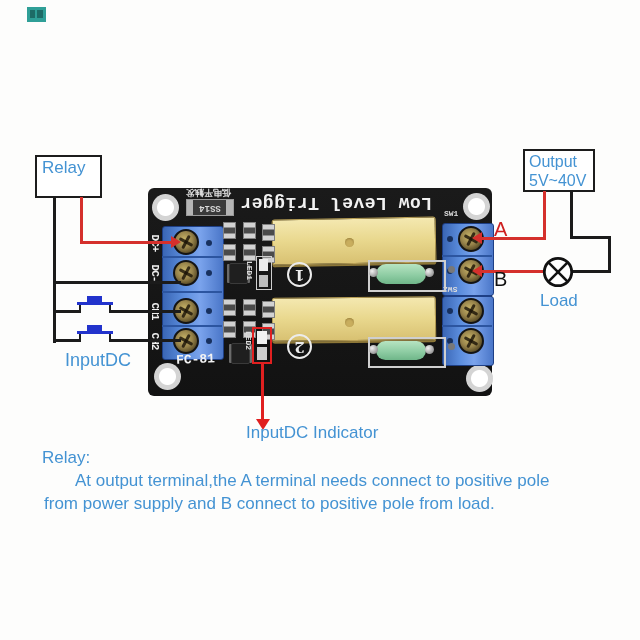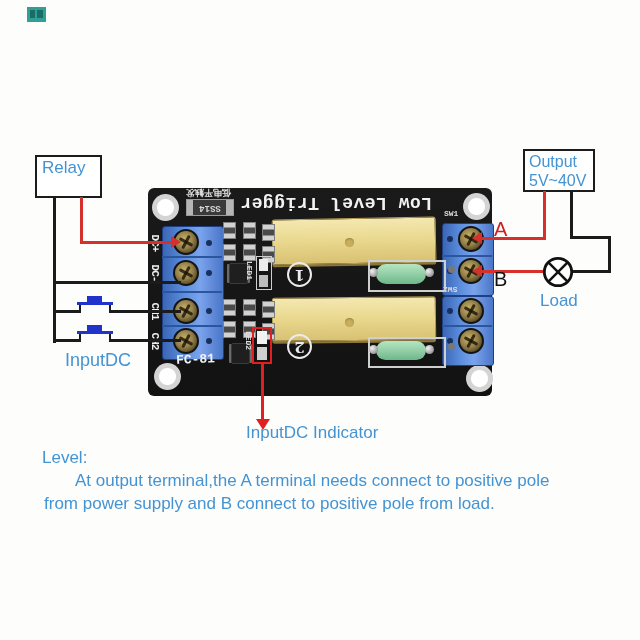--- a/index.html
+++ b/index.html
@@ -216,17 +216,17 @@
 
   <div class="abs" style="left:494px;top:218px;font-size:20px;color:#cf2020;">A</div>
   <div class="abs" style="left:494px;top:268px;font-size:20px;color:#111;">B</div>
   <div class="abs blue" style="left:540px;top:291px;font-size:17px;">Load</div>
 
   <div class="abs" style="left:252px;top:327px;width:20px;height:37px;border:2px solid #e02020;box-sizing:border-box;"></div>
   <div class="abs" style="left:261px;top:362px;width:3px;height:58px;background:#e02020;"></div>
   <div class="arr-d" style="left:256px;top:419px;"></div>
   <div class="abs blue" style="left:246px;top:423px;font-size:17px;">InputDC Indicator</div>
 
-  <div class="abs blue" style="left:42px;top:448px;font-size:17px;">Level:</div>
+  <div class="abs blue" style="left:42px;top:448px;font-size:17px;">Relay:</div>
   <div class="abs blue" style="left:75px;top:471px;font-size:17px;">At output terminal,the A terminal needs connect to positive pole</div>
   <div class="abs blue" style="left:44px;top:494px;font-size:17px;">from power supply and B connect to positive pole from load.</div>
 
 </div>
 
 </body></html>

